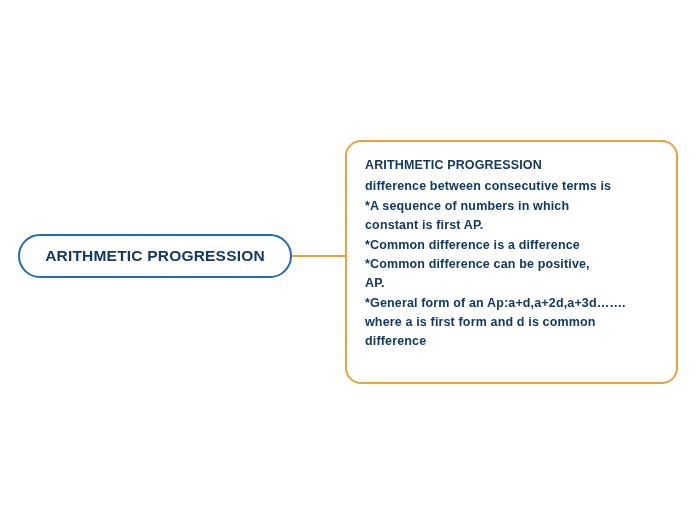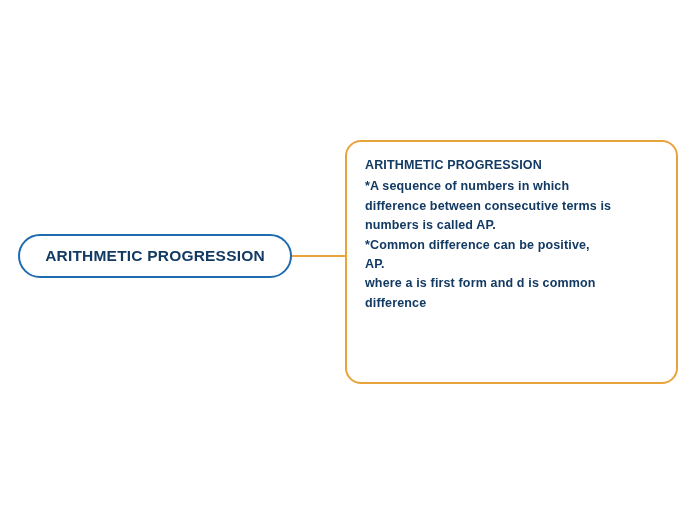--- a/index.html
+++ b/index.html
@@ -83,22 +83,24 @@
 <div id="canvas">
 
   <div class="root-node">
     <span class="label">ARITHMETIC PROGRESSION</span>
   </div>
 
   <div class="connector"></div>
 
   <div class="detail-node">
     <div class="line heading">ARITHMETIC PROGRESSION</div>
+    <div class="line">difference between consecutive terms is</div>
     <div class="line">*A sequence of numbers in which</div>
-    <div class="line">difference between consecutive terms is</div>
-    <div class="line">numbers is called AP.</div>
+    <div class="line">constant is first AP.</div>
+    <div class="line">*Common difference is a difference</div>
     <div class="line">*Common difference can be positive,</div>
     <div class="line">AP.</div>
+    <div class="line">*General form of an Ap:a+d,a+2d,a+3d…….</div>
     <div class="line">where a is first form and d is common</div>
     <div class="line">difference</div>
   </div>
 
 </div>
 
 </body></html>

